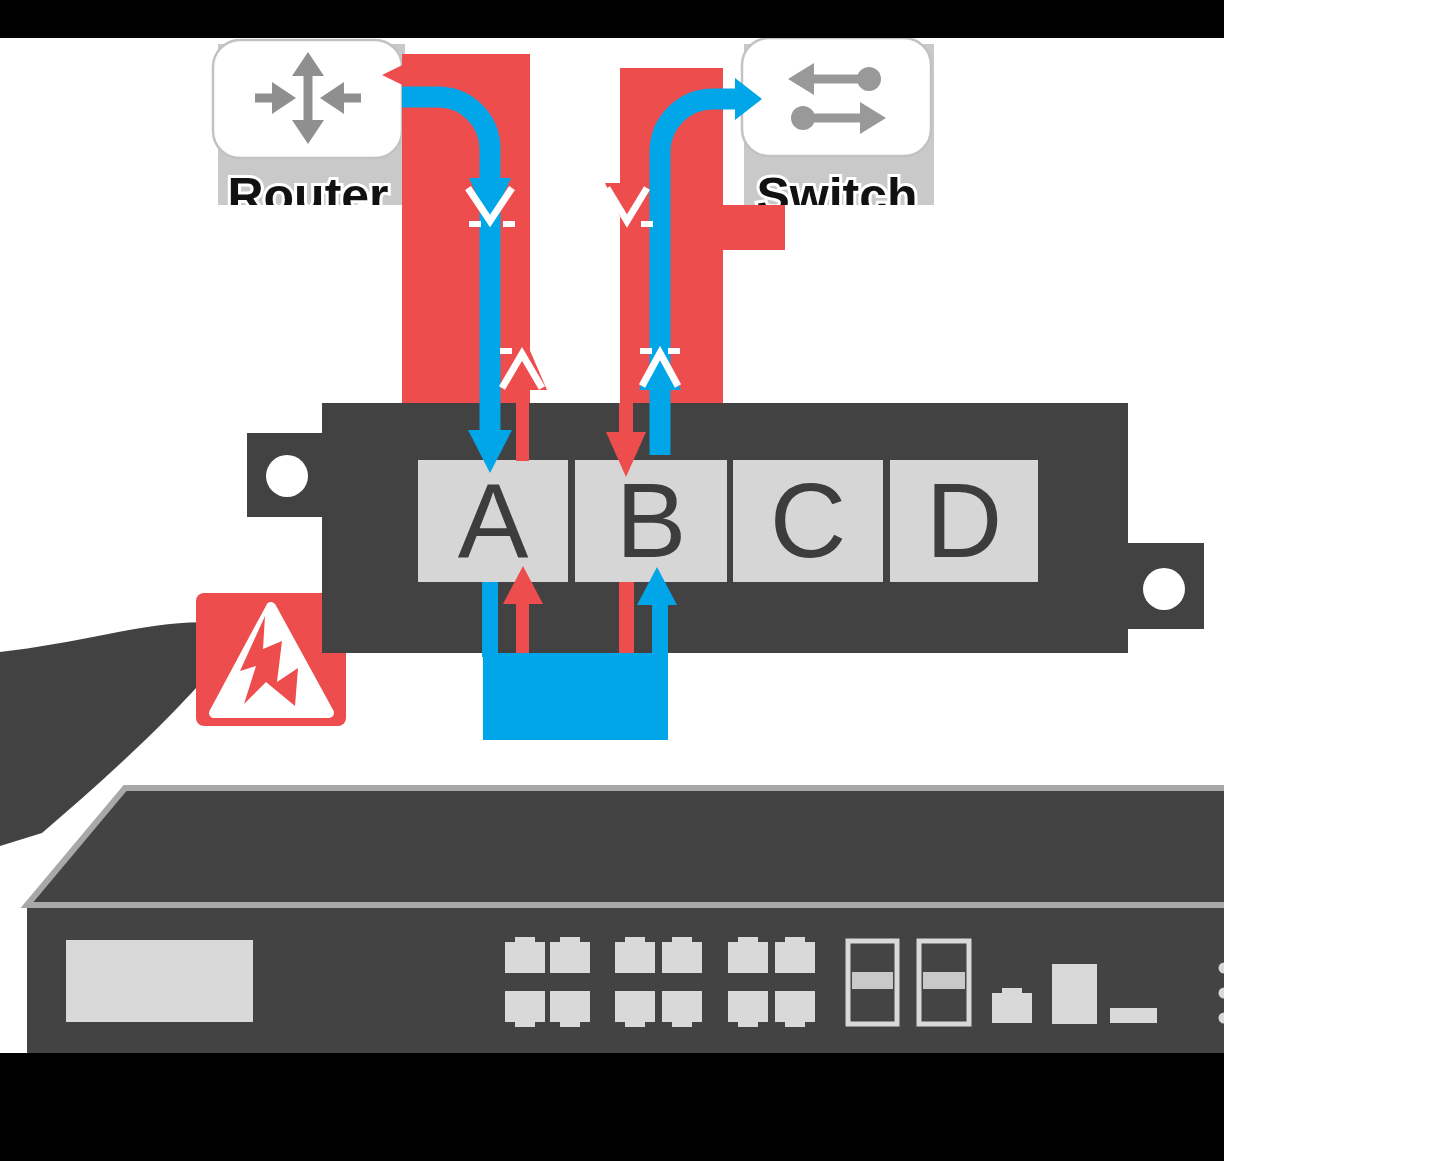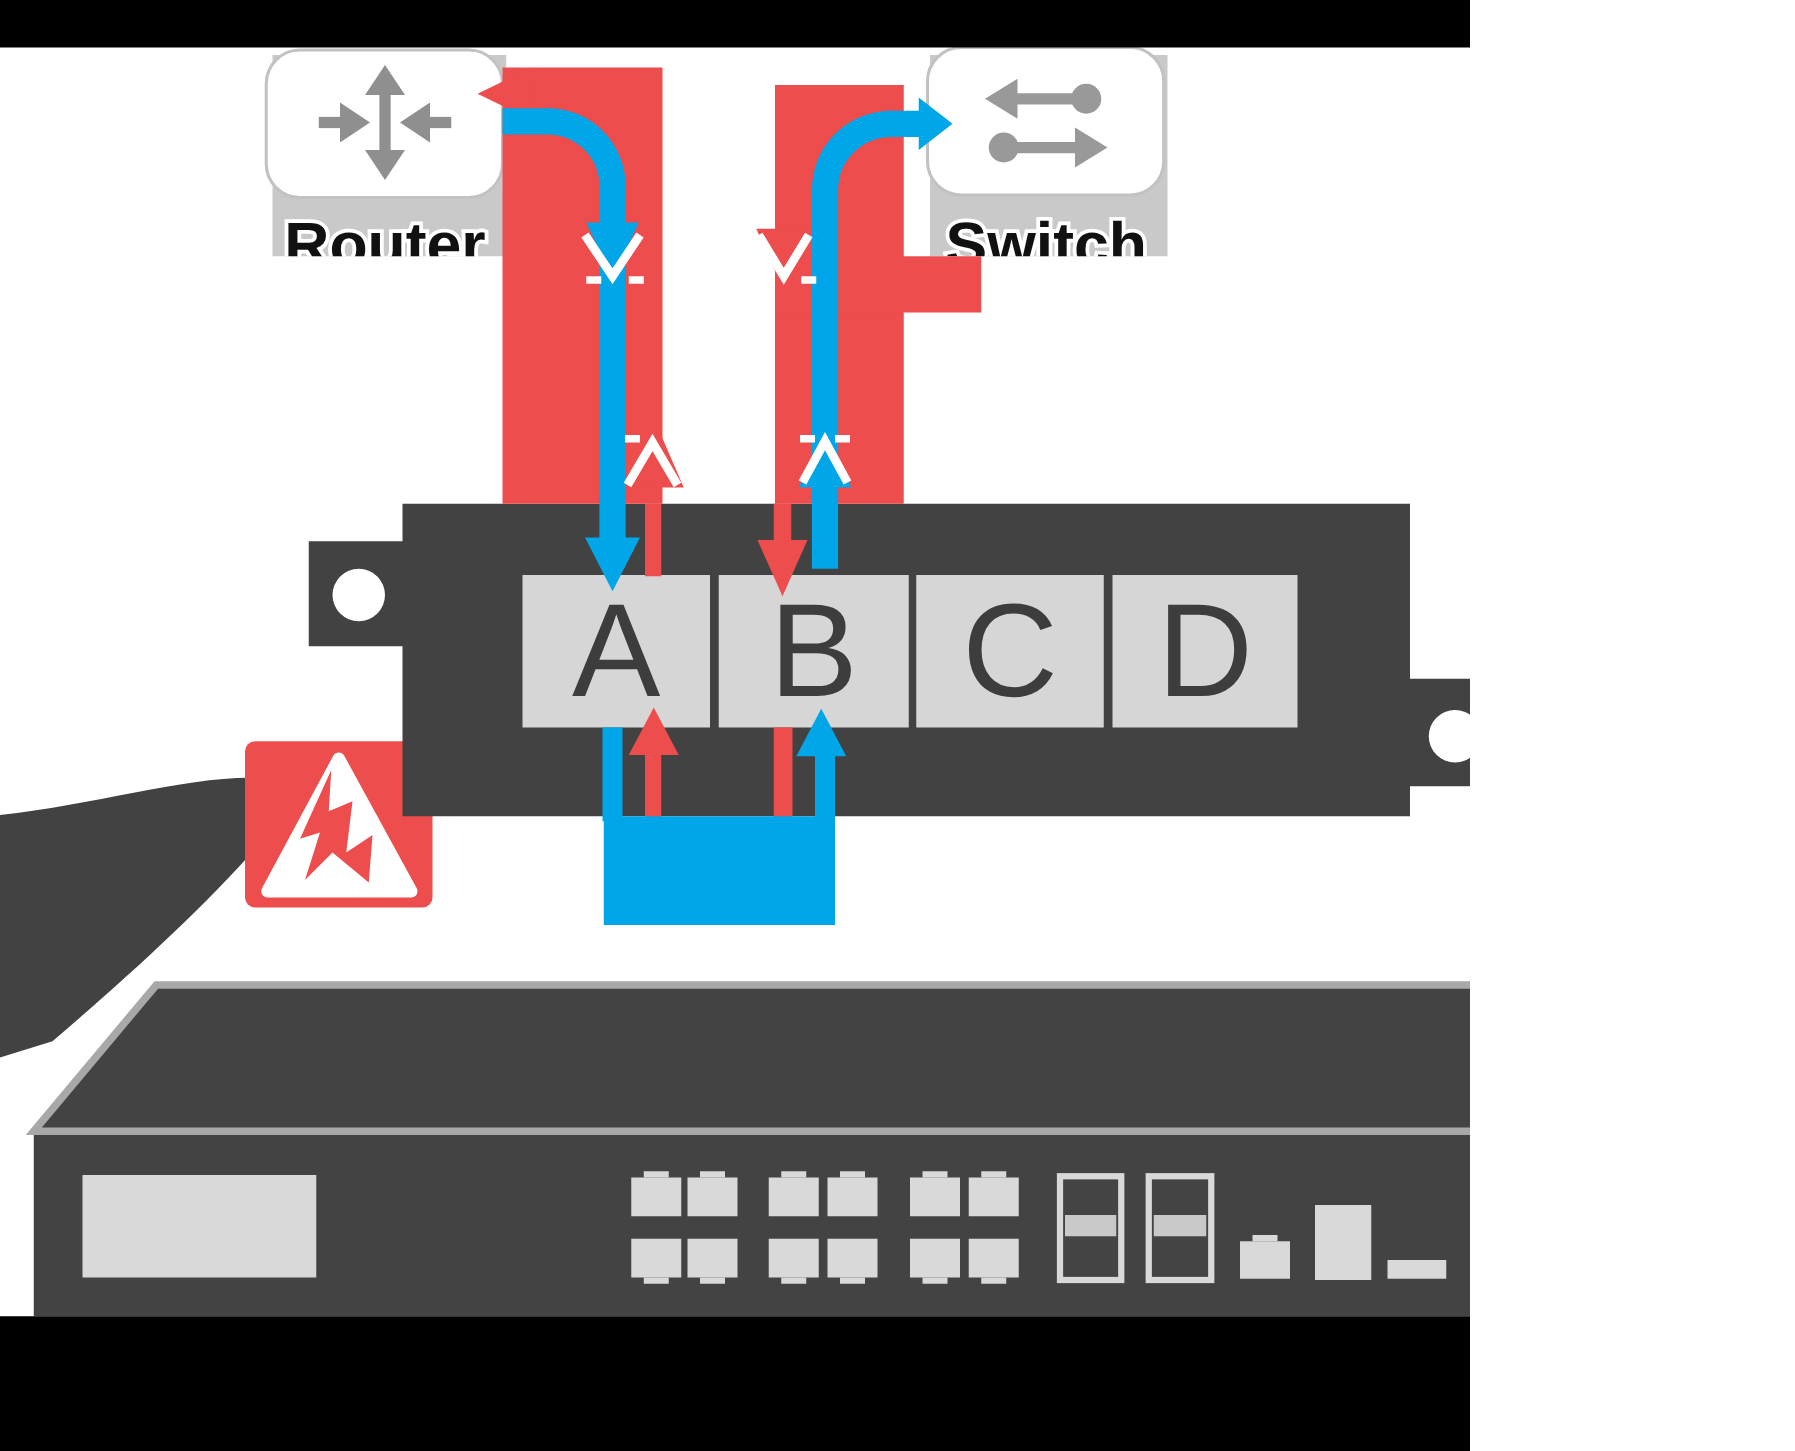--- a/index.html
+++ b/index.html
@@ -1,17 +1,17 @@
 <!DOCTYPE html>
 <html><head>
 <meta charset="utf-8">
 <style>
   html,body{margin:0;padding:0;background:#ffffff;}
   .stage{position:relative;width:1176px;height:1161px;background:#ffffff;overflow:hidden;
-         font-family:"Liberation Sans", sans-serif;}
+         font-family:"Liberation Sans", sans-serif;padding-left:48px;}
   svg{position:absolute;left:0;top:0;}
   .node-label{font-family:"Liberation Sans", sans-serif;font-weight:bold;font-size:50px;
               fill:#111111;stroke:#ffffff;stroke-width:6px;paint-order:stroke;text-anchor:middle;}
   .port-letter{font-family:"Liberation Sans", sans-serif;font-size:106px;fill:#3d3d3d;
                text-anchor:middle;font-weight:400;}
 </style>
 </head>
 <body>
 
 <div class="stage">

